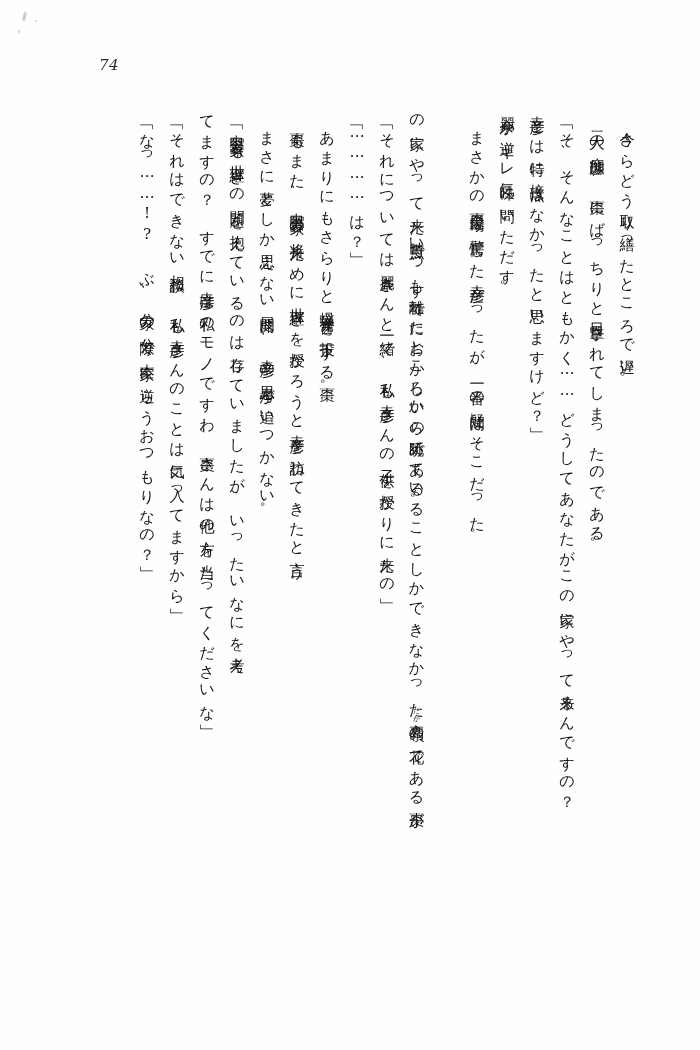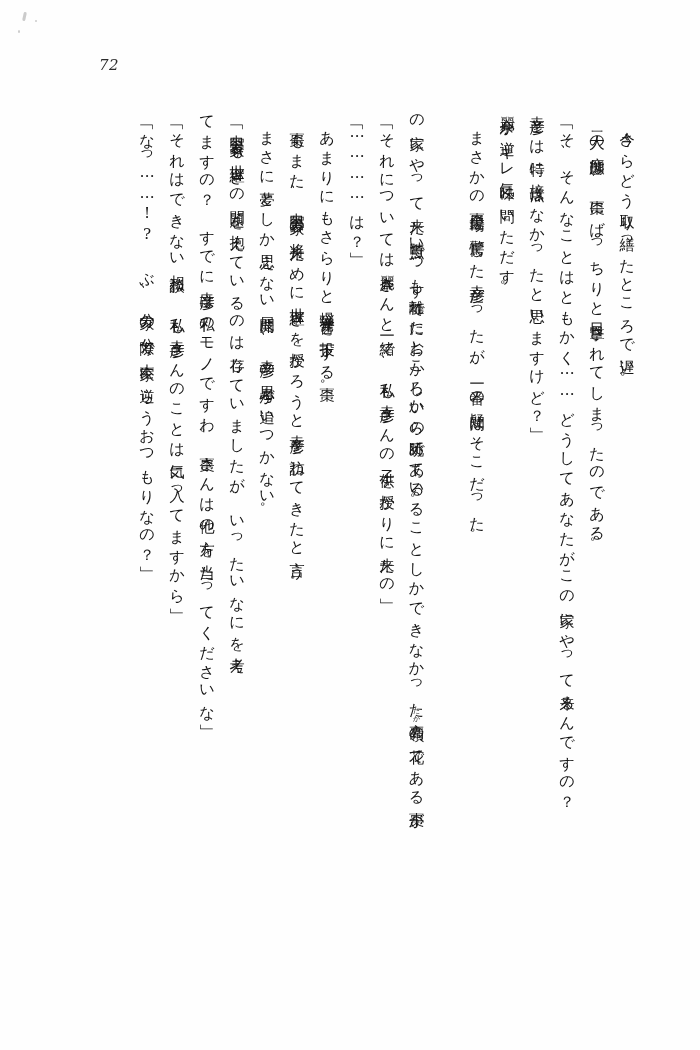--- a/index.html
+++ b/index.html
@@ -93,21 +93,21 @@
 </style>
 </head>
 <body>
 
 <div class="page">
 
   <span class="speck s1"></span>
   <span class="speck s2"></span>
   <span class="speck s3"></span>
 
-  <div class="page-number">72</div>
+  <div class="page-number">74</div>
 
   <div class="vtext">
     <div class="col indent">今さらどう取り繕ったところで遅い。</div>
     <div class="col indent">二人の痴態は、棗にばっちりと目撃されてしまったのである。</div>
     <div class="col indent">「そ、そんなことはともかく……どうしてあなたがこの家にやって来るんですの？</div>
     <div class="col">幸彦とは特に接点はなかったと思いますけど？」</div>
     <div class="col">麗奈が逆ギレ気味に問いただす。</div>
     <div class="col indent">まさかの棗登場に驚愕した幸彦だったが、一番の疑問はそこだった。</div>
     <div class="col ruby-host">
       <span class="ruby-mark" id="ruby-takane">たかね</span>

